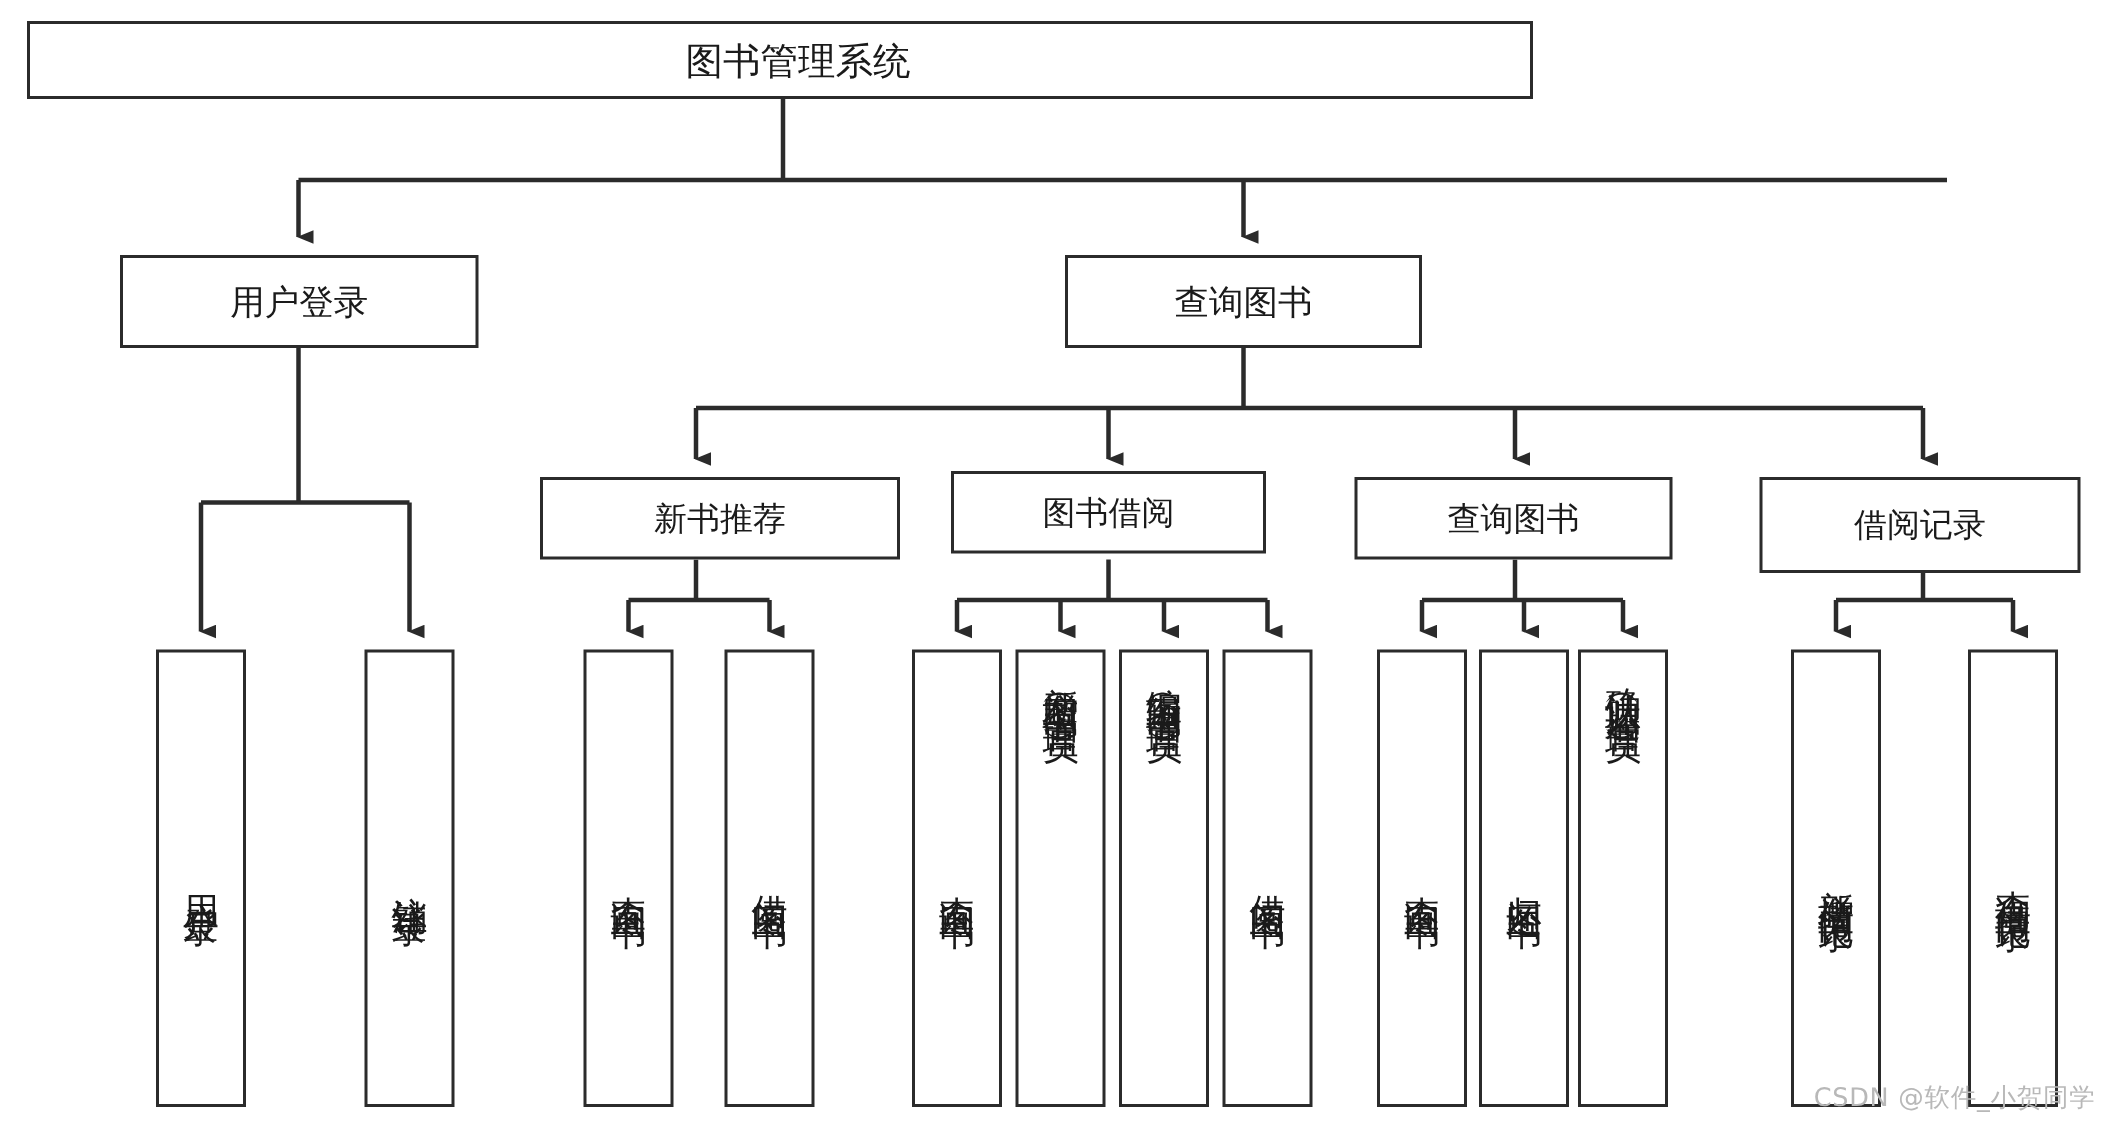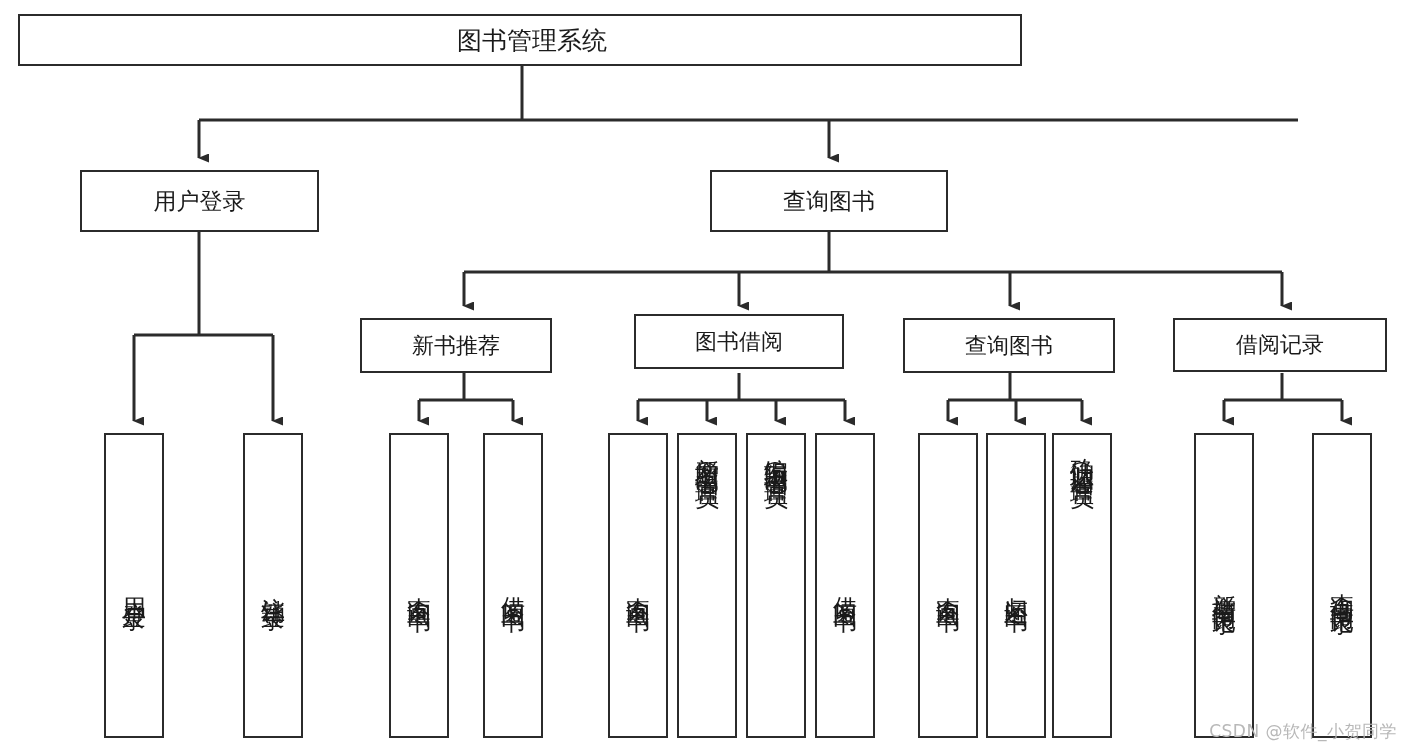--- a/index.html
+++ b/index.html
@@ -120,24 +120,24 @@
       <path d="M1224,400 L1224,421" marker-end="url(#arrow)"></path>
       <path d="M1342,400 L1342,421" marker-end="url(#arrow)"></path>
     </g>
   </svg>
 
   <div class="node root" style="left:18px; top:14px; width:1004px; height:52px;padding-left:24px;">图书管理系统</div>
 
   <div class="node level2" style="left:80px; top:170px; width:239px; height:62px;">用户登录</div>
   <div class="node level2" style="left:710px; top:170px; width:238px; height:62px;">查询图书</div>
 
-  <div class="node level3" style="left:360px; top:318px; width:192px; height:55px;">新书推荐</div>
+  <div class="node level3" style="left:360px; top:318px; width:240px; height:55px;">新书推荐</div>
   <div class="node level3" style="left:634px; top:314px; width:210px; height:55px;font-family:Liberation Mono, monospace;">图书借阅</div>
   <div class="node level3" style="left:903px; top:318px; width:212px; height:55px;">查询图书</div>
-  <div class="node level3" style="left:1173px; top:318px; width:214px; height:54px;">借阅记录</div>
+  <div class="node level3" style="left:1173px; top:318px; width:214px; height:64px;">借阅记录</div>
 
   <div class="node leaf" style="left:104px; top:433px; width:60px; height:305px;">用户登录</div>
   <div class="node leaf" style="left:243px; top:433px; width:60px; height:305px;">注销登录</div>
 
   <div class="node leaf" style="left:389px; top:433px; width:60px; height:305px;">查询图书</div>
   <div class="node leaf" style="left:483px; top:433px; width:60px; height:305px;">借阅图书</div>
 
   <div class="node leaf" style="left:608px; top:433px; width:60px; height:305px;">查询图书</div>
   <div class="node leaf align-start" style="left:677px; top:433px; width:60px; height:305px;">新增图书（管理员）</div>
   <div class="node leaf align-start" style="left:746px; top:433px; width:60px; height:305px;">编辑图书（管理员）</div>

